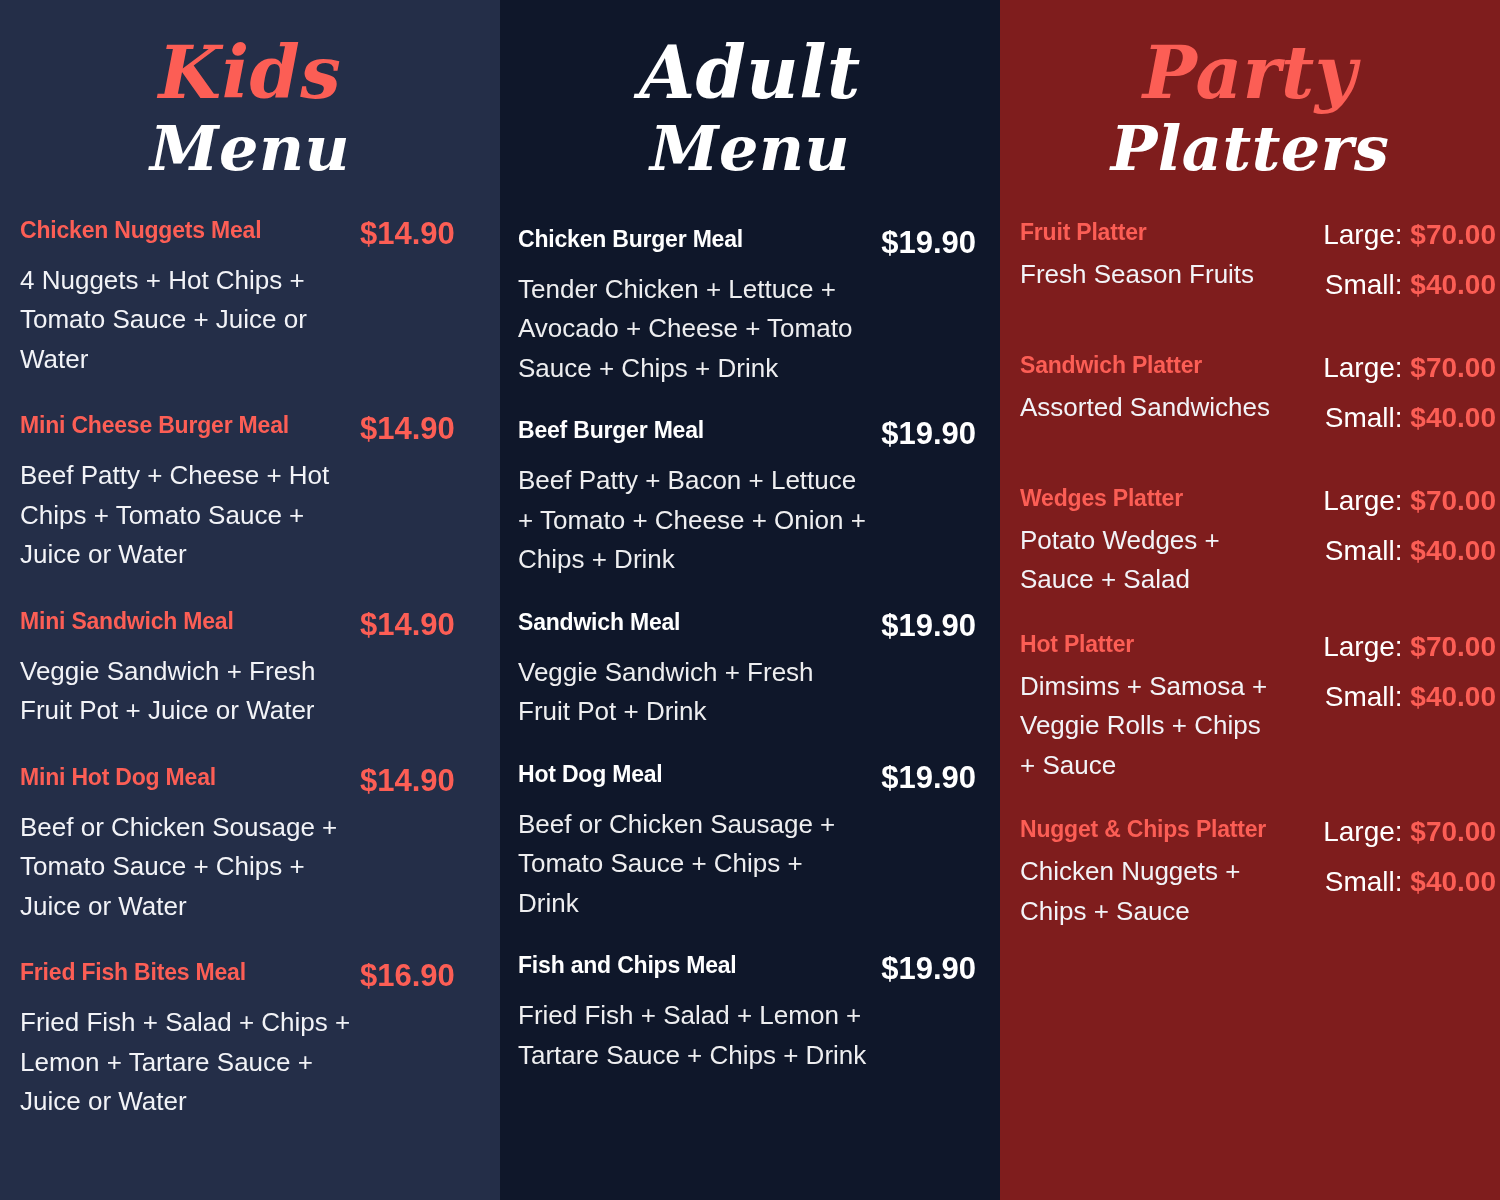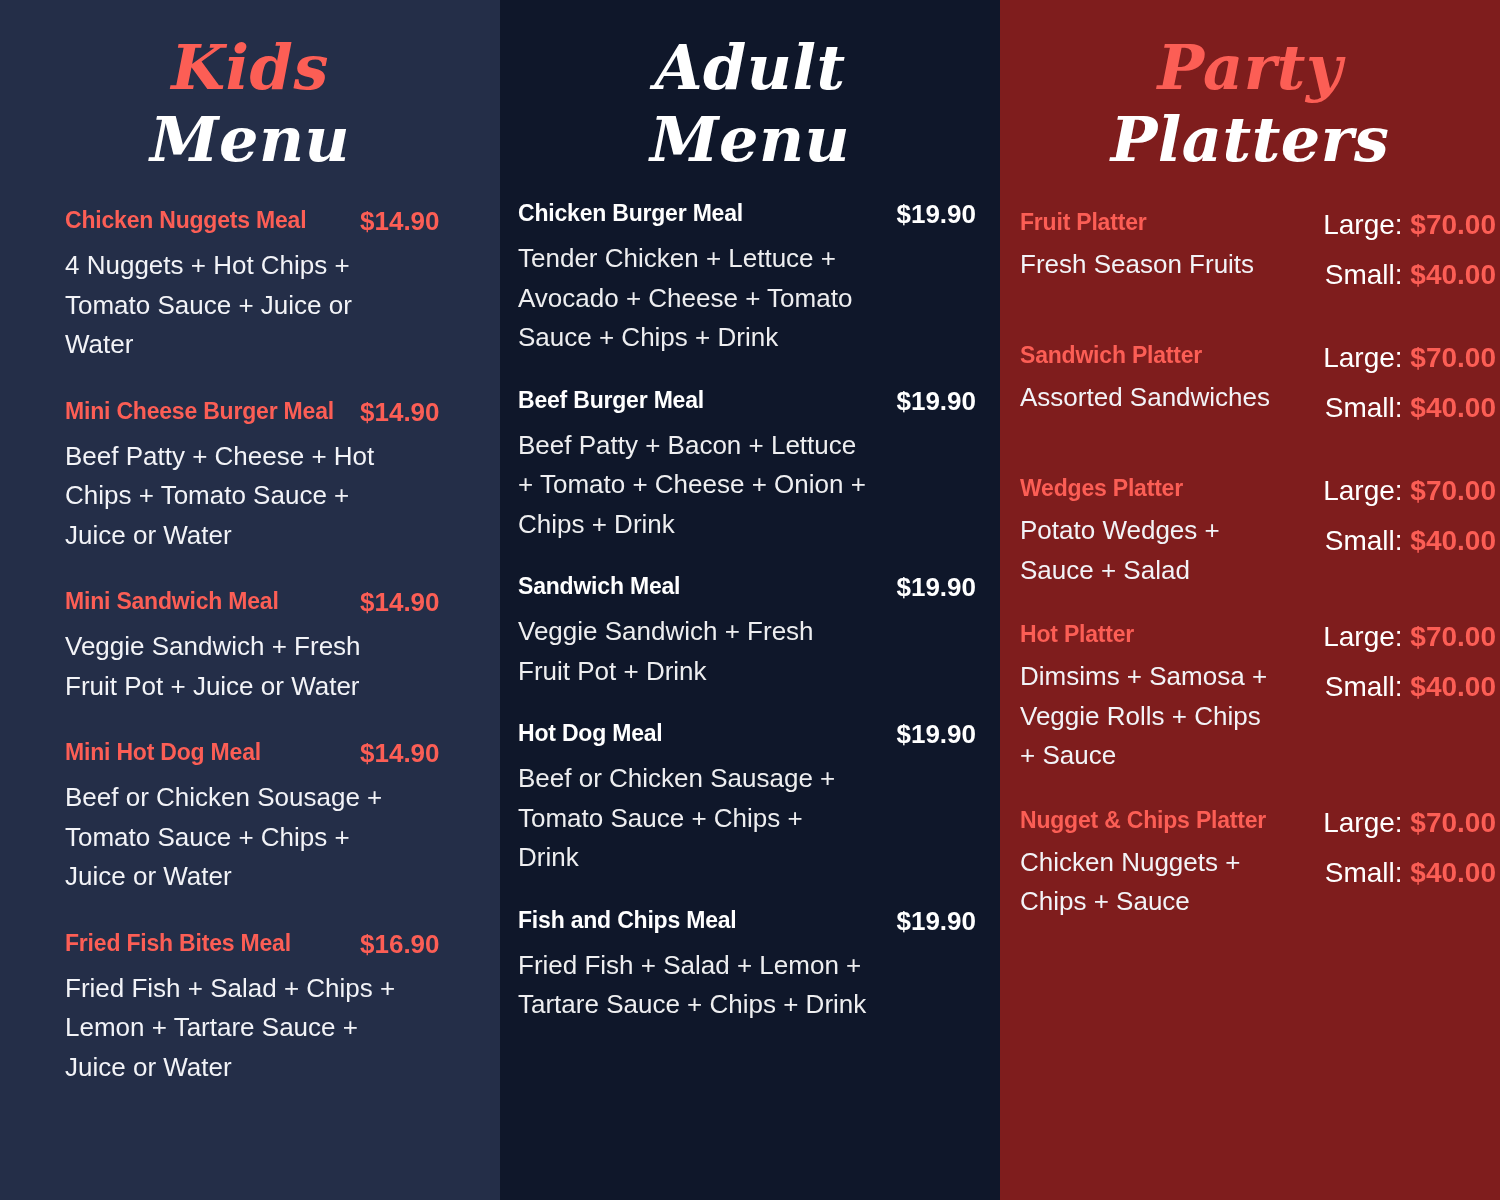--- a/index.html
+++ b/index.html
@@ -25,35 +25,35 @@
   
   .title-block {
     text-align:center;
     padding-top:38px;
     line-height:0.96;
     font-family:"DejaVu Serif", serif;
     font-style:italic;
     font-weight:700;
     letter-spacing:0.5px;
   }
-  .title-line-1 { font-size:62px; display:block;text-align:center; }
+  .title-line-1 { font-size:72px; display:block;text-align:center; }
   .title-line-2 { font-size:62px; display:block; margin-top:12px; }
 
   .col-kids    .title-line-1 { color:#FC5E55; }
   .col-kids    .title-line-2 { color:#FFFFFF; }
   .col-adult   .title-line-1 { color:#FFFFFF; }
   .col-adult   .title-line-2 { color:#FFFFFF; }
   .col-platter .title-line-1 { color:#FC5E55; }
   .col-platter .title-line-2 { color:#FFFFFF; }
 
   
   .items { padding:0 22px 0 20px; }
 
-  .kids-items    { margin-top:37px;margin-left:45px; }
-  .adult-items   { margin-top:30px; padding-left:18px; }
+  .kids-items    { margin-top:37px; }
+  .adult-items   { margin-top:46px; padding-left:18px; }
   .platter-items { margin-top:39px; padding-left:20px; padding-right:4px; }
 
   .item { margin-bottom:32px; }
   .adult-items .item { margin-bottom:28px; }
   .platter-items .item { margin-bottom:30px; }
 
   .item-head {
     display:flex;
     align-items:flex-start;
     justify-content:space-between;
@@ -61,21 +61,21 @@
 
   .item-name {
     font-size:23px;
     font-weight:700;
     line-height:1.22;
     letter-spacing:-0.2px;
     flex:0 1 auto;
     max-width:270px;
   }
   .item-price {
-    font-size:26px;
+    font-size:31px;
     font-weight:700;
     white-space:nowrap;
     flex:0 0 auto;
     padding-left:14px;
   }
 
   .item-desc {
     font-size:26px;
     line-height:1.52;
     margin-top:9px;

